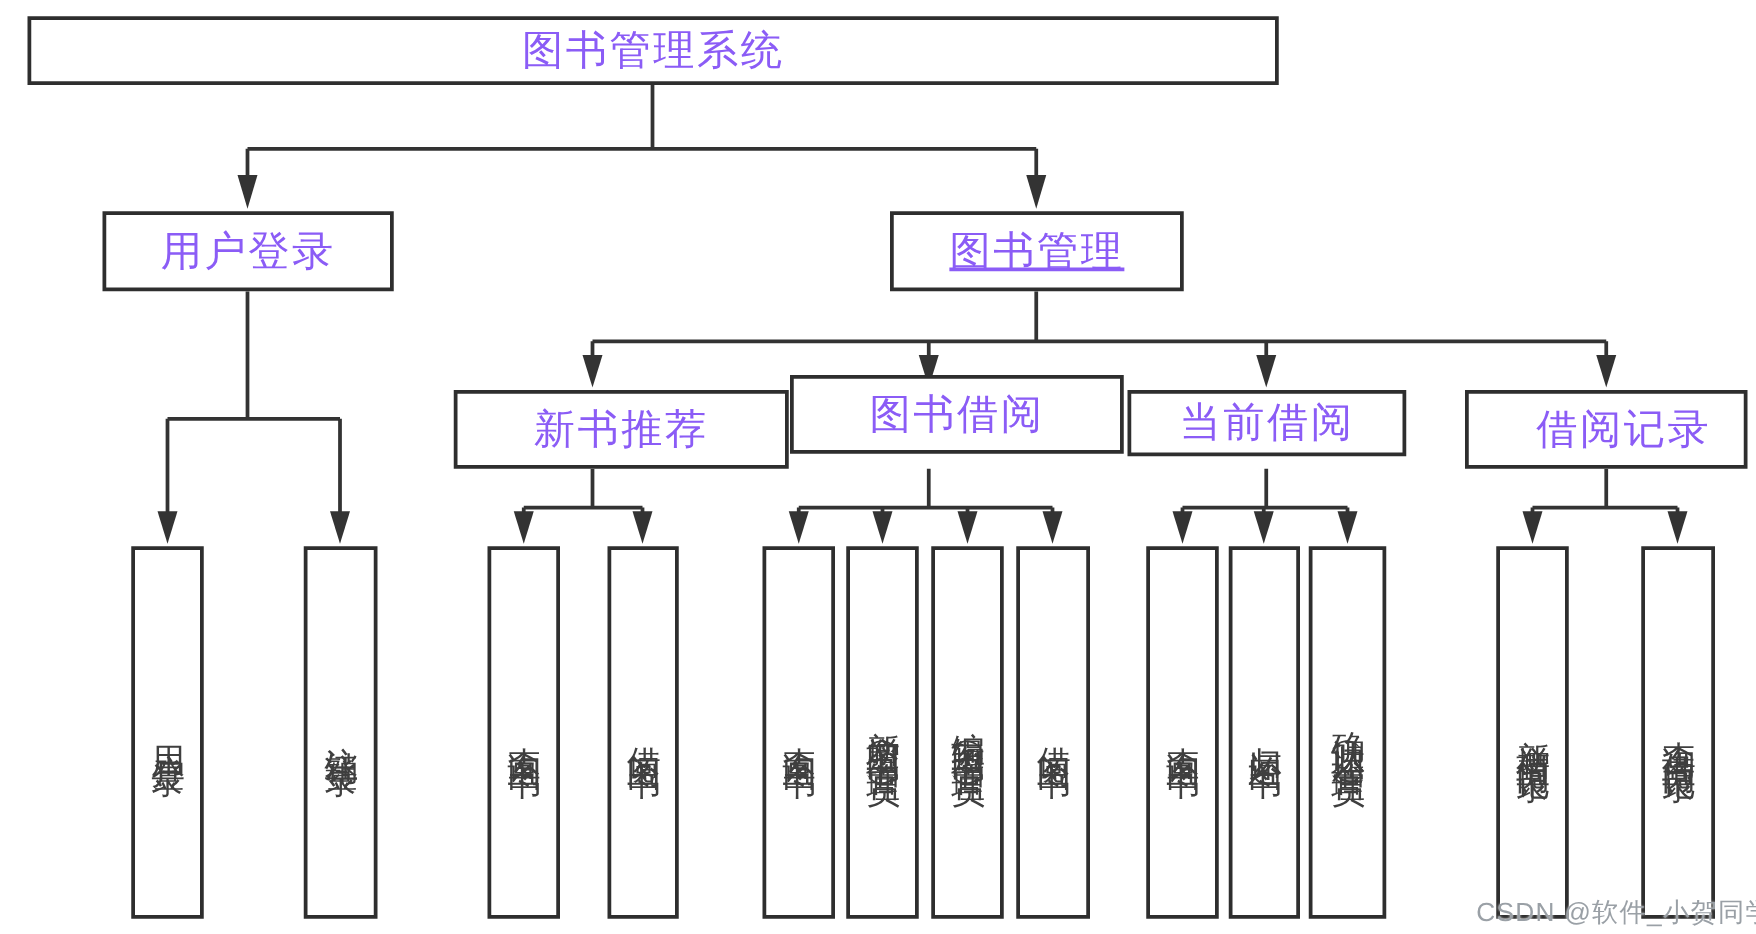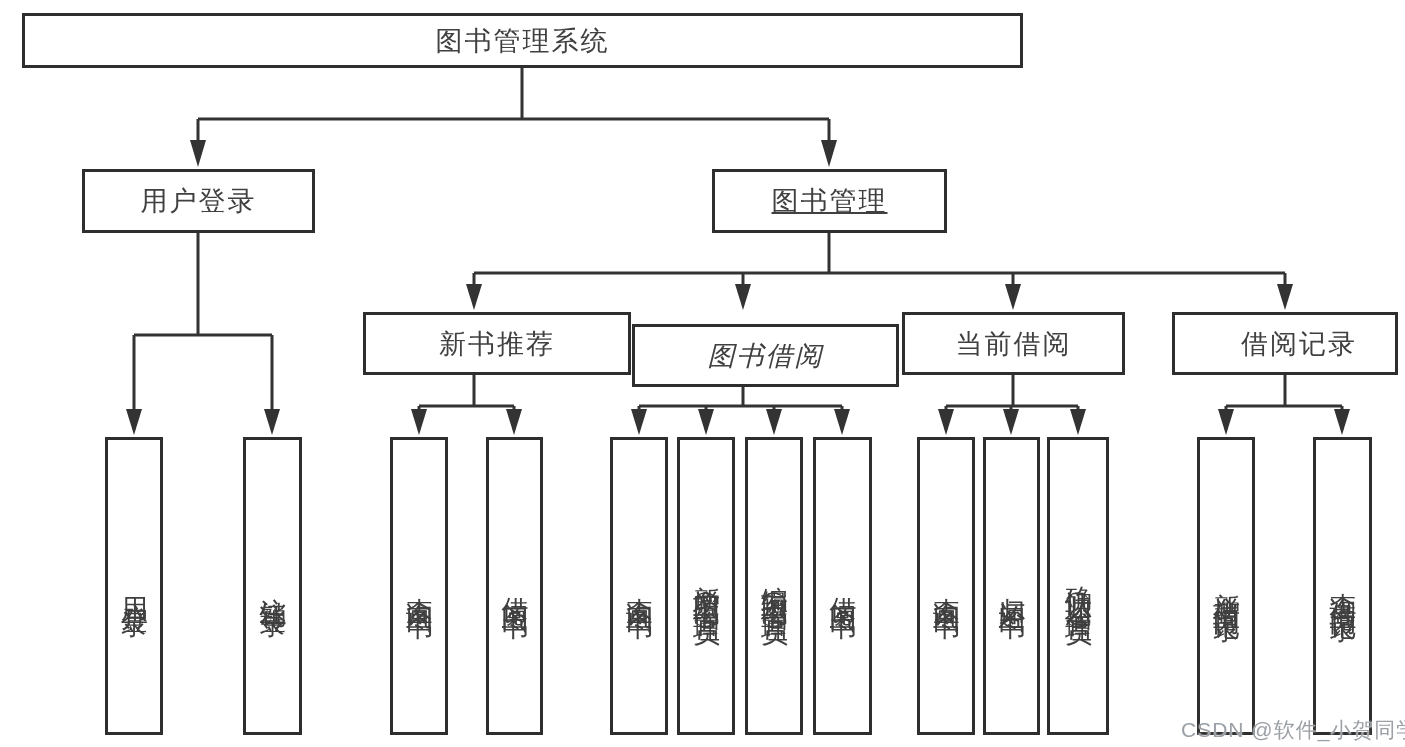--- a/index.html
+++ b/index.html
@@ -3,43 +3,43 @@
 <meta charset="utf-8">
 <style>
   html,body{margin:0;padding:0;}
   body{
     width:1405px;height:747px;position:relative;background:#ffffff;
     font-family:"Liberation Sans",sans-serif;color:#3a3a3a;overflow:hidden;
   }
   .node{
     position:absolute;box-sizing:border-box;border:3px solid #2e2e2e;background:#ffffff;
     display:flex;align-items:center;justify-content:center;
-    font-size:27px;letter-spacing:2px;color:#404040;z-index:2;
+    font-size:33px;letter-spacing:2px;color:#8b5cf6;z-index:2;
   }
   .leaf{
     position:absolute;box-sizing:border-box;border:3px solid #2e2e2e;background:#ffffff;
     display:flex;align-items:center;justify-content:center;z-index:2;
   }
   .leaf span{
     writing-mode:vertical-rl;text-orientation:mixed;line-height:1;
     font-size:27px;letter-spacing:5px;color:#3f3f3f;white-space:nowrap;
   }
   svg.wires{position:absolute;left:0;top:0;z-index:1;}
   .watermark{
     position:absolute;left:1181px;top:716px;z-index:5;
     font-size:21px;letter-spacing:1px;color:#9aa0a6;
     text-shadow:0 0 2px #ffffff;white-space:nowrap;
   }
   
   .root {left:22px;  top:13px;  width:1001px;height:55px;}
   .l2a  {left:82px;  top:169px; width:233px; height:64px;}
   .l2b  {left:712px; top:169px; width:235px; height:64px;text-decoration:underline;}
   .l3a  {left:363px; top:312px; width:268px; height:63px;}
-  .l3b  {left:632px; top:324px; width:267px; height:63px;font-style:italic;}
-  .l3c  {left:902px; top:312px; width:223px; height:63px;}
+  .l3b  {left:632px; top:300px; width:267px; height:63px;}
+  .l3c  {left:902px; top:312px; width:223px; height:53px;}
   .l3d  {left:1172px;top:312px; width:226px; height:63px;padding-left:28px;}
   .leaf {top:437px;  height:298px;}
   .u1{left:105px;width:58px;}  .u2{left:243px;width:59px;}
   .n1{left:390px;width:58px;}  .n2{left:486px;width:57px;}
   .b1{left:610px;width:58px;}  .b2{left:677px;width:58px;}
   .b3{left:745px;width:58px;}  .b4{left:813px;width:59px;}
   .c1{left:917px;width:58px;}  .c2{left:983px;width:57px;}
   .c3{left:1047px;width:62px;}
   .r1{left:1197px;width:58px;} .r2{left:1313px;width:59px;}
 </style>

